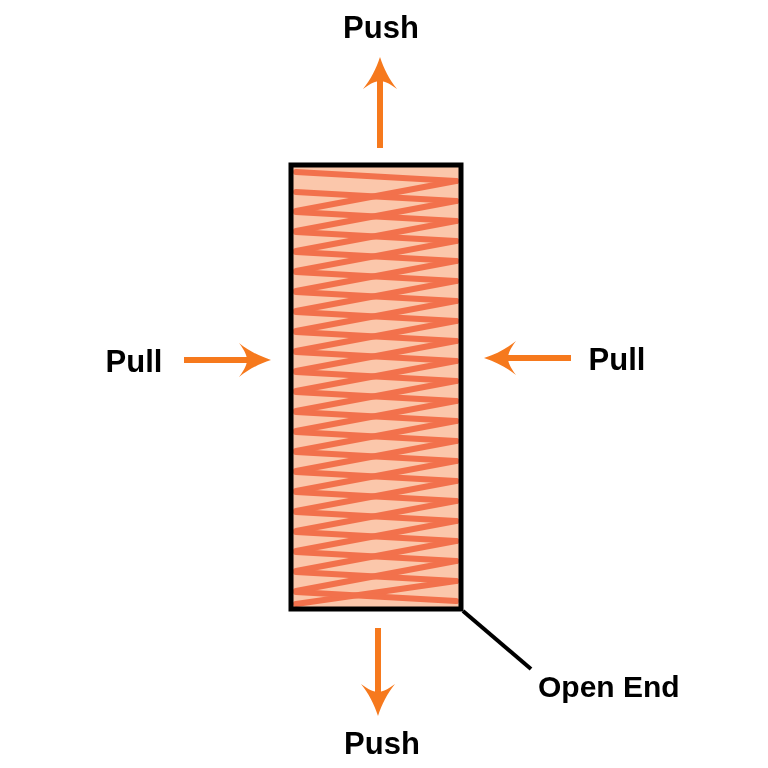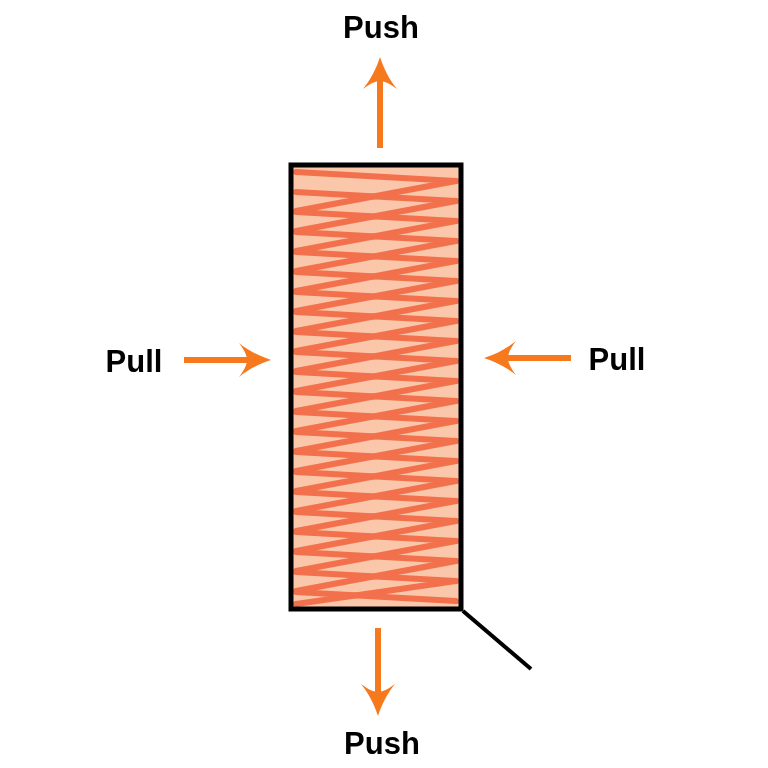--- a/index.html
+++ b/index.html
@@ -113,14 +113,15 @@
   </svg>
 
   <div class="label centered" style="left: 381px; top: 12px; color: rgb(0, 0, 0);">Push</div>
 
   <div class="label centered" style="left: 134px; top: 346px; color: rgb(0, 0, 0);">Pull</div>
 
   <div class="label centered" style="left: 617px; top: 344px; color: rgb(0, 0, 0);">Pull</div>
 
   <div class="label centered" style="left: 382px; top: 728px; color: rgb(0, 0, 0);">Push</div>
 
+  <div class="label" style="left: 538px; top: 672px; font-size: 30px; color: rgb(0, 0, 0);">Open End</div>
 
 </div>
 
 </body></html>

